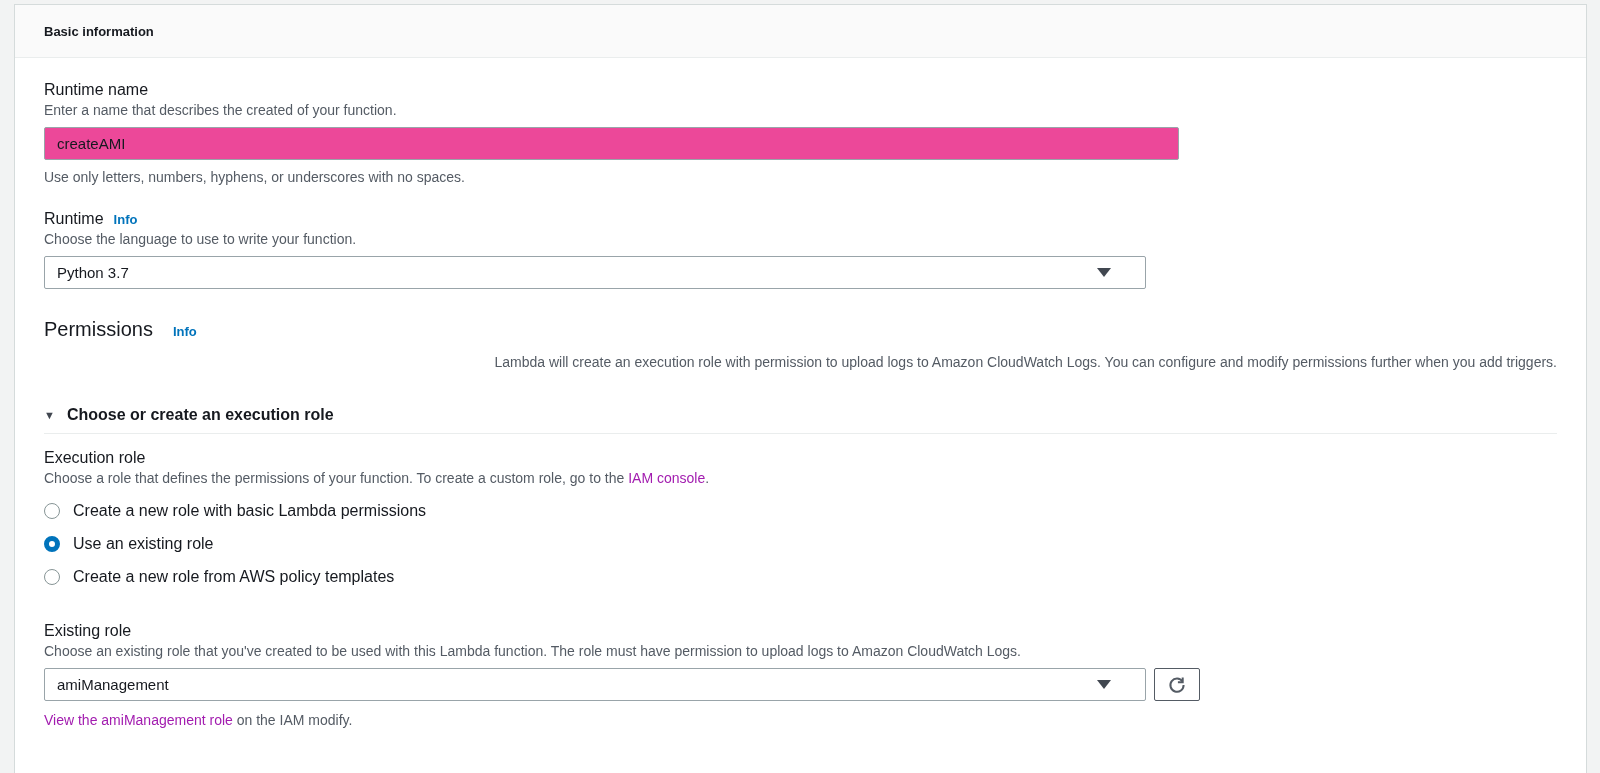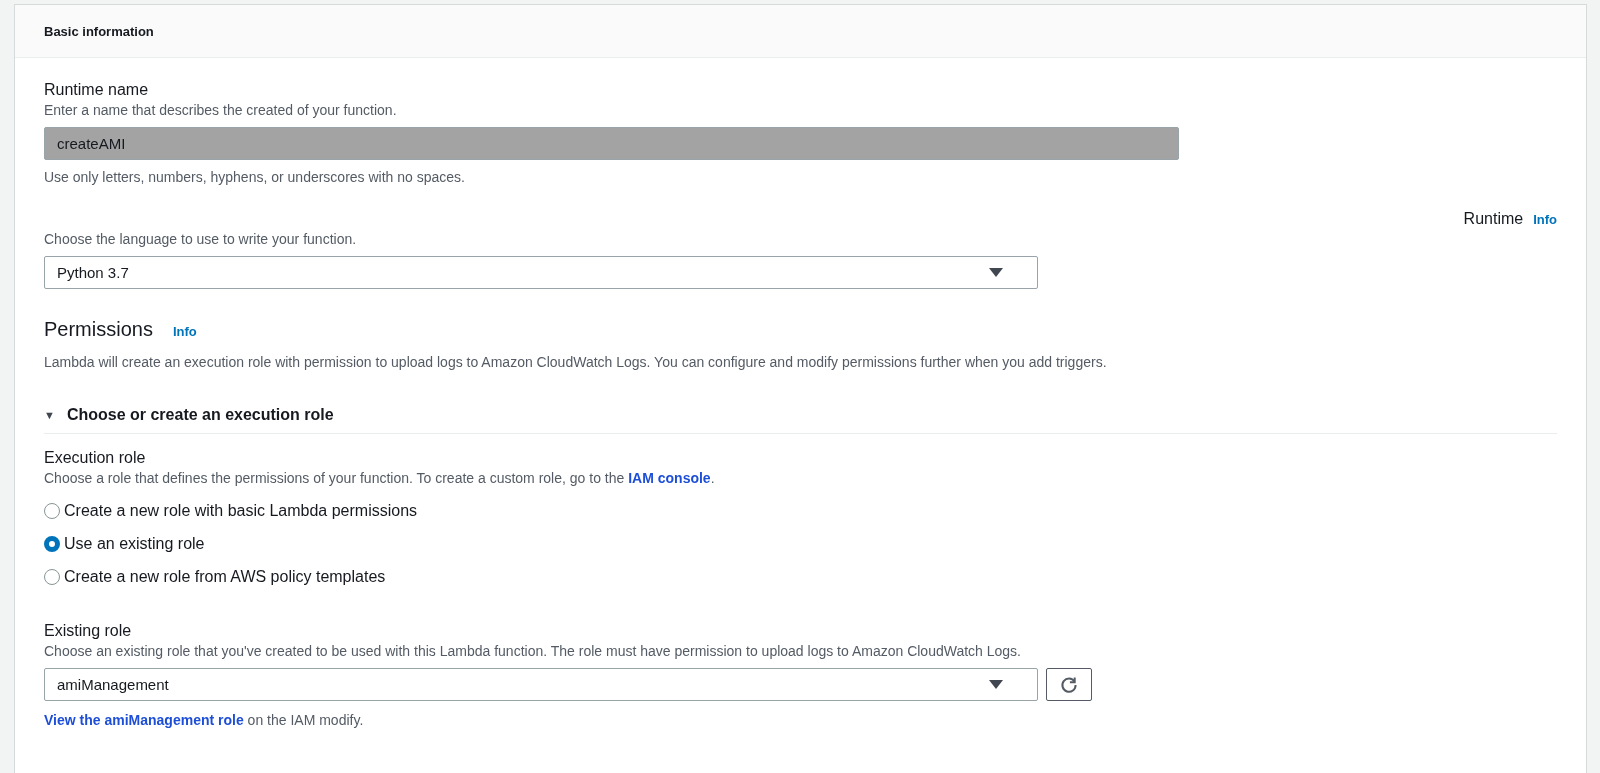--- a/index.html
+++ b/index.html
@@ -19,41 +19,41 @@
   }
   .card-header {
     background: #fafafa;
     border-bottom: 1px solid #eaeded;
     padding: 19px 29px 18px 29px;
   }
   .card-title { font-size: 13px; font-weight: bold; color: #16191f; }
   .card-body { padding: 23px 29px 46px 29px; }
 
   .field-label { font-size: 16px; color: #16191f; }
-  .label-row { display: flex; align-items: baseline; gap: 10px; justify-content: flex-end; }
+  .label-row { display: flex; align-items: baseline; gap: 10px; }
   .info-link { font-size: 13px; font-weight: bold; color: #0073bb; cursor: pointer; text-decoration: none; }
   .field-desc { font-size: 14px; color: #545b64; margin-top: 3px; }
   .field-constraint { font-size: 14px; color: #545b64; margin-top: 9px; }
 
   .text-input {
     margin-top: 9px;
     width: 1135px;
     height: 33px;
     border: 1px solid #99a4a9;
     border-radius: 2px;
     padding: 0 12px;
     font-size: 15px;
     color: #16191f;
     font-family: "Liberation Sans", sans-serif;
-    background: #a3a3a3;
+    background: #ec4899;
     outline: none;
   }
   .select {
     margin-top: 9px;
-    width: 994px;
+    width: 1102px;
     height: 33px;
     border: 1px solid #99a4a9;
     border-radius: 2px;
     padding: 0 34px 0 12px;
     font-size: 15px;
     color: #16191f;
     background: #fff;
     display: flex;
     align-items: center;
     justify-content: space-between;
@@ -62,35 +62,35 @@
   .caret {
     width: 0; height: 0;
     border-left: 7px solid transparent;
     border-right: 7px solid transparent;
     border-top: 9px solid #414750;
   }
 
   .section-gap-runtime { margin-top: 25px; }
   .section-title-row { display: flex; align-items: baseline; gap: 20px; margin-top: 29px; }
   .section-title { font-size: 20px; font-weight: 400; color: #16191f; }
-  .section-desc { font-size: 14px; color: #545b64; margin-top: 13px; }
+  .section-desc { font-size: 14px; color: #545b64; margin-top: 13px; text-align: right; }
 
   .expander { margin-top: 36px; }
   .expander-header { display: flex; align-items: center; gap: 12px; cursor: pointer; }
   .expander-arrow { font-size: 11px; color: #414750; }
   .expander-title { font-size: 16px; font-weight: bold; color: #16191f; }
   .expander-divider { border: none; border-top: 1px solid #eaeded; margin-top: 9px; }
 
   .exec-role { margin-top: 15px; }
   .desc-inline { font-size: 14px; color: #545b64; margin-top: 3px; }
   .desc-inline .blue-link { font-size: 14px; }
-  .blue-link { color: #1d4ed8; font-weight: bold; text-decoration: none; cursor: pointer; }
+  .blue-link { color: #a21caf; font-weight: normal; text-decoration: none; cursor: pointer; }
 
   .radio-group { margin-top: 11px; }
-  .radio-row { display: flex; align-items: center; gap: 4px; padding: 5px 0; margin-top: 5px; cursor: pointer; }
+  .radio-row { display: flex; align-items: center; gap: 13px; padding: 5px 0; margin-top: 5px; cursor: pointer; }
   .radio-row:first-child { margin-top: 0; }
   .radio-circle {
     width: 16px; height: 16px; flex: 0 0 16px;
     border-radius: 50%;
     border: 1px solid #879596;
     background: #fff;
   }
   .radio-circle.selected {
     border: 5px solid #0073bb;
   }

